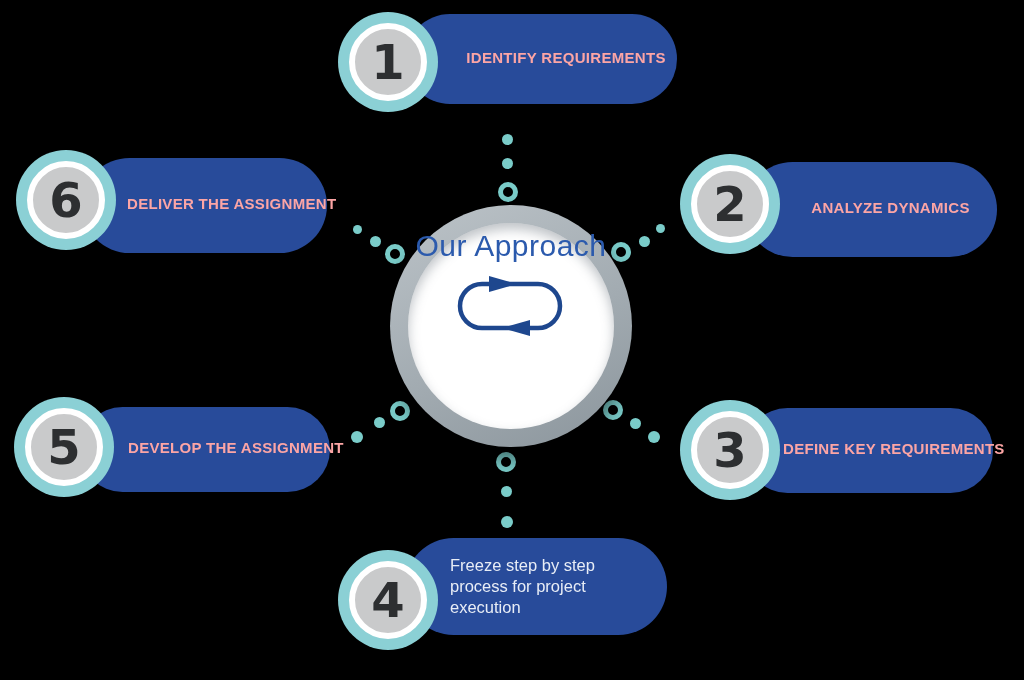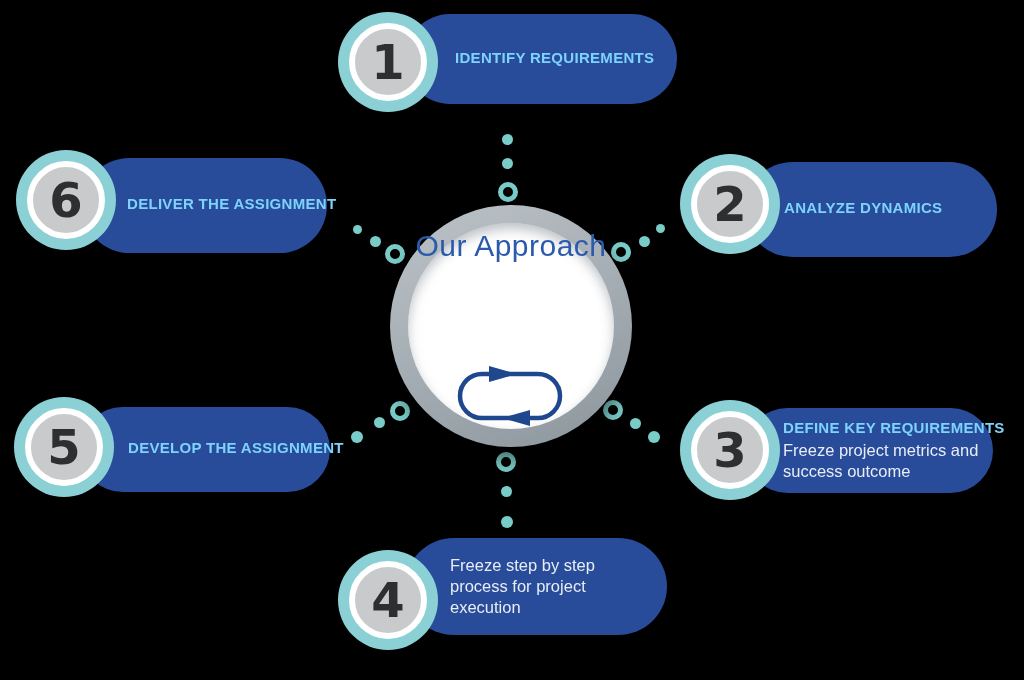--- a/index.html
+++ b/index.html
@@ -24,21 +24,21 @@
     position:absolute; left:390px; top:205px; width:242px; height:242px;
     border-radius:50%;
     background:linear-gradient(155deg,#bcc3c8 0%,#a2abb1 55%,#8b959c 100%);
     box-shadow:0 10px 20px rgba(0,0,0,0.55);
     z-index:1;
   }
   .center-face {
     position:absolute; left:18px; top:18px; right:18px; bottom:18px;
     border-radius:50%; background:#ffffff;
     box-shadow:inset 0 6px 12px rgba(96,106,114,0.40);
-    display:flex; flex-direction:column; align-items:center; justify-content:space-between;
+    display:flex; flex-direction:column; align-items:center; justify-content:flex-start;
     padding-top:6px; box-sizing:border-box;
   }
   .center-title {
     font-size:30px; color:#2b5aad; letter-spacing:0.5px; white-space:nowrap;
   }
   .loop-svg { margin-top:12px; }
 
   
   .pill {
     position:absolute; background:#284b9a; border-radius:50px;
@@ -51,22 +51,22 @@
     z-index:2;
   }
   .badge-inner {
     width:66px; height:66px; border-radius:50%;
     background:#c9cacb; border:6px solid #ffffff;
     display:flex; align-items:center; justify-content:center;
     font-family:"DejaVu Sans", sans-serif;
     font-weight:bold; font-size:48px; color:#2d2f31; line-height:1;
   }
   .step-title {
-    font-weight:bold; font-size:15px; letter-spacing:0.3px; color:#7dd3fc;
-    margin-bottom:4px; white-space:nowrap;
+    font-weight:bold; font-size:15px; letter-spacing:0.3px; color:#fca5a5;
+    margin-bottom:4px; white-space:nowrap;text-align:center;
   }
   .step-desc {
     font-size:16.5px; line-height:21px; color:#e8edf6; white-space:pre-line;
   }
 
   
   .s1-badge { left:338px; top:12px;  }
   .s1-pill  { left:405px; top:14px;  width:272px; height:90px; padding-left:50px; }
   .s2-badge { left:680px; top:154px; }
   .s2-pill  { left:745px; top:162px; width:252px; height:95px; padding-left:39px; }
@@ -136,22 +136,20 @@
       <div class="step-title">ANALYZE DYNAMICS</div>
     </div>
     <div class="badge s2-badge">
       <div class="badge-inner">2</div>
     </div>
   </div>
 
   <div>
     <div class="pill s3-pill">
       <div class="step-title">DEFINE KEY REQUIREMENTS</div>
-      <div class="step-desc">Freeze project metrics and
-success outcome</div>
     </div>
     <div class="badge s3-badge">
       <div class="badge-inner">3</div>
     </div>
   </div>
 
   <div>
     <div class="pill s4-pill">
       <div class="step-desc">Freeze step by step
 process for project

